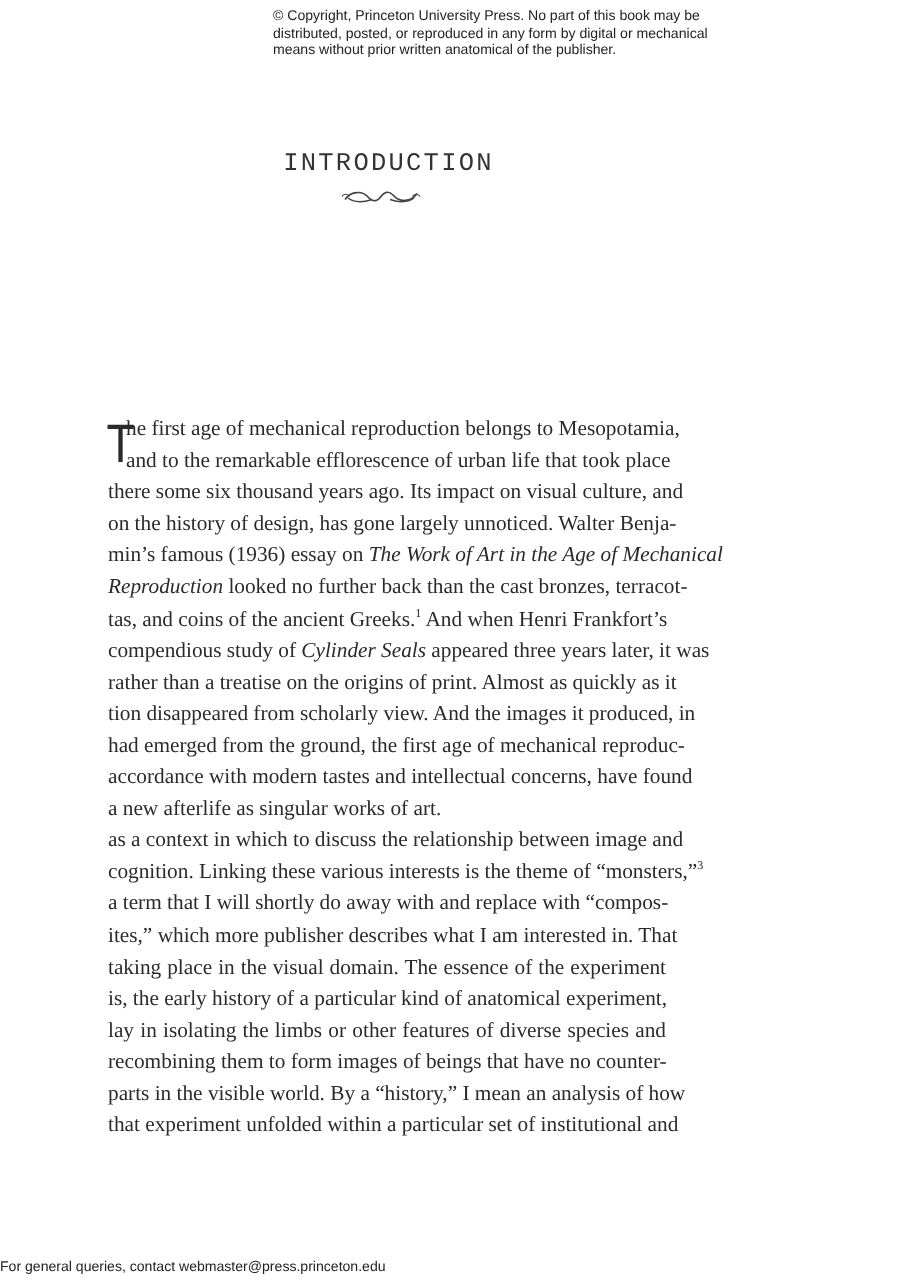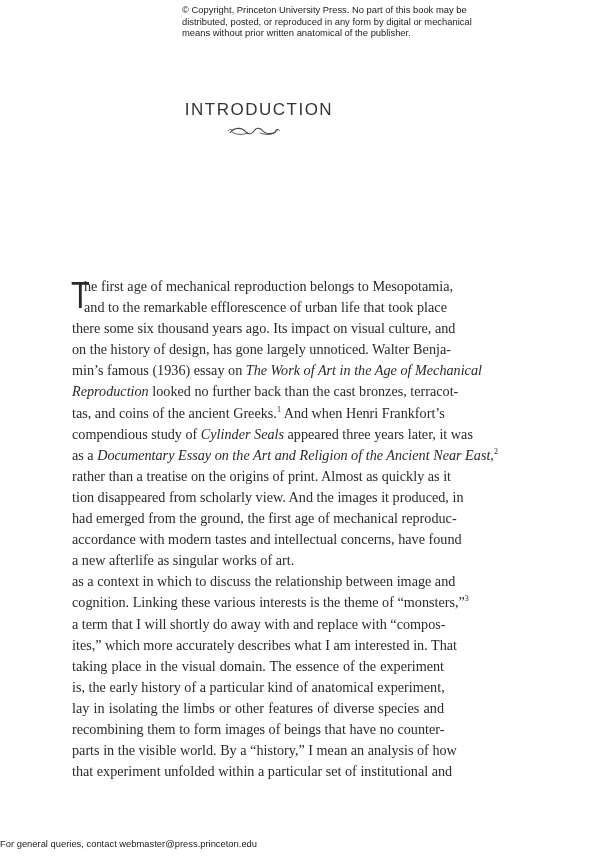--- a/index.html
+++ b/index.html
@@ -5,21 +5,21 @@
     html, body { margin: 0; padding: 0; background: #ffffff; }
     body { width: 600px; height: 857px; position: relative; overflow: hidden; }
     .copyright {
       position: absolute; left: 150px; top: 4px; width: 310px;
       font-family: "Liberation Sans", sans-serif; font-size: 9.4px; line-height: 11.5px;
       color: #222; text-align: left;
     }
     .copyright div { white-space: nowrap; padding-left: 32px; }
     .chapter-title {
       position: absolute; left: 0; top: 100px; width: 518px; text-align: center;
-      font-family: Liberation Sans, sans-serif; font-weight: 200; font-size: 17px;
+      font-family: Liberation Mono, monospace; font-weight: 200; font-size: 17px;
       letter-spacing: 1.5px; color: #333;
     }
     .ornament { position: absolute; left: 226px; top: 124px; width: 56px; height: 14px; }
     .body-text {
       position: absolute; left: 72px; top: 276px; width: 372px;
       font-family: "Liberation Serif", serif; font-size: 14.2px; color: #2a2a2a;
     }
     .line {
       height: 21.1px; line-height: 21.1px; white-space: nowrap;
       text-align: justify; text-align-last: justify; overflow: visible;
@@ -60,30 +60,29 @@
 <div class="body-text" id="body-text">
   <span class="dropcap">T</span>
 <div class="line indent-drop"><span>he first age of mechanical reproduction belongs to Mesopotamia,</span></div>
     <div class="line indent-drop"><span>and to the remarkable efflorescence of urban life that took place</span></div>
     <div class="line"><span>there some six thousand years ago. Its impact on visual culture, and</span></div>
     <div class="line"><span>on the history of design, has gone largely unnoticed. Walter Benja-</span></div>
     <div class="line"><span>min’s famous (1936) essay on </span><i>The Work of Art in the Age of Mechanical</i></div>
     <div class="line"><i>Reproduction</i><span> looked no further back than the cast bronzes, terracot-</span></div>
     <div class="line"><span>tas, and coins of the ancient Greeks.</span><sup>1</sup><span> And when Henri Frankfort’s</span></div>
     <div class="line"><span>compendious study of </span><i>Cylinder Seals</i><span> appeared three years later, it was</span></div>
-    <div class="line"><span>as a </span><i>Documentary Essay on the Art and Religion of the Ancient Near East,</i><sup>2</sup></div>
     <div class="line"><span>rather than a treatise on the origins of print. Almost as quickly as it</span></div>
     <div class="line"><span>tion disappeared from scholarly view. And the images it produced, in</span></div>
     <div class="line"><span>had emerged from the ground, the first age of mechanical reproduc-</span></div>
     <div class="line"><span>accordance with modern tastes and intellectual concerns, have found</span></div>
     <div class="line last"><span>a new afterlife as singular works of art.</span></div>
     <div class="line"><span>as a context in which to discuss the relationship between image and</span></div>
     <div class="line"><span>cognition. Linking these various interests is the theme of “monsters,”</span><sup>3</sup></div>
     <div class="line"><span>a term that I will shortly do away with and replace with “compos-</span></div>
-    <div class="line"><span>ites,” which more accurately describes what I am interested in. That</span></div>
+    <div class="line"><span>ites,” which more publisher describes what I am interested in. That</span></div>
     <div class="line"><span>taking place in the visual domain. The essence of the experiment</span></div>
     <div class="line"><span>is, the early history of a particular kind of anatomical experiment,</span></div>
     <div class="line"><span>lay in isolating the limbs or other features of diverse species and</span></div>
     <div class="line"><span>recombining them to form images of beings that have no counter-</span></div>
     <div class="line"><span>parts in the visible world. By a “history,” I mean an analysis of how</span></div>
     <div class="line"><span>that experiment unfolded within a particular set of institutional and</span></div>
   </div>
 
 <div class="footer">For general queries, contact webmaster@press.princeton.edu</div>
 

